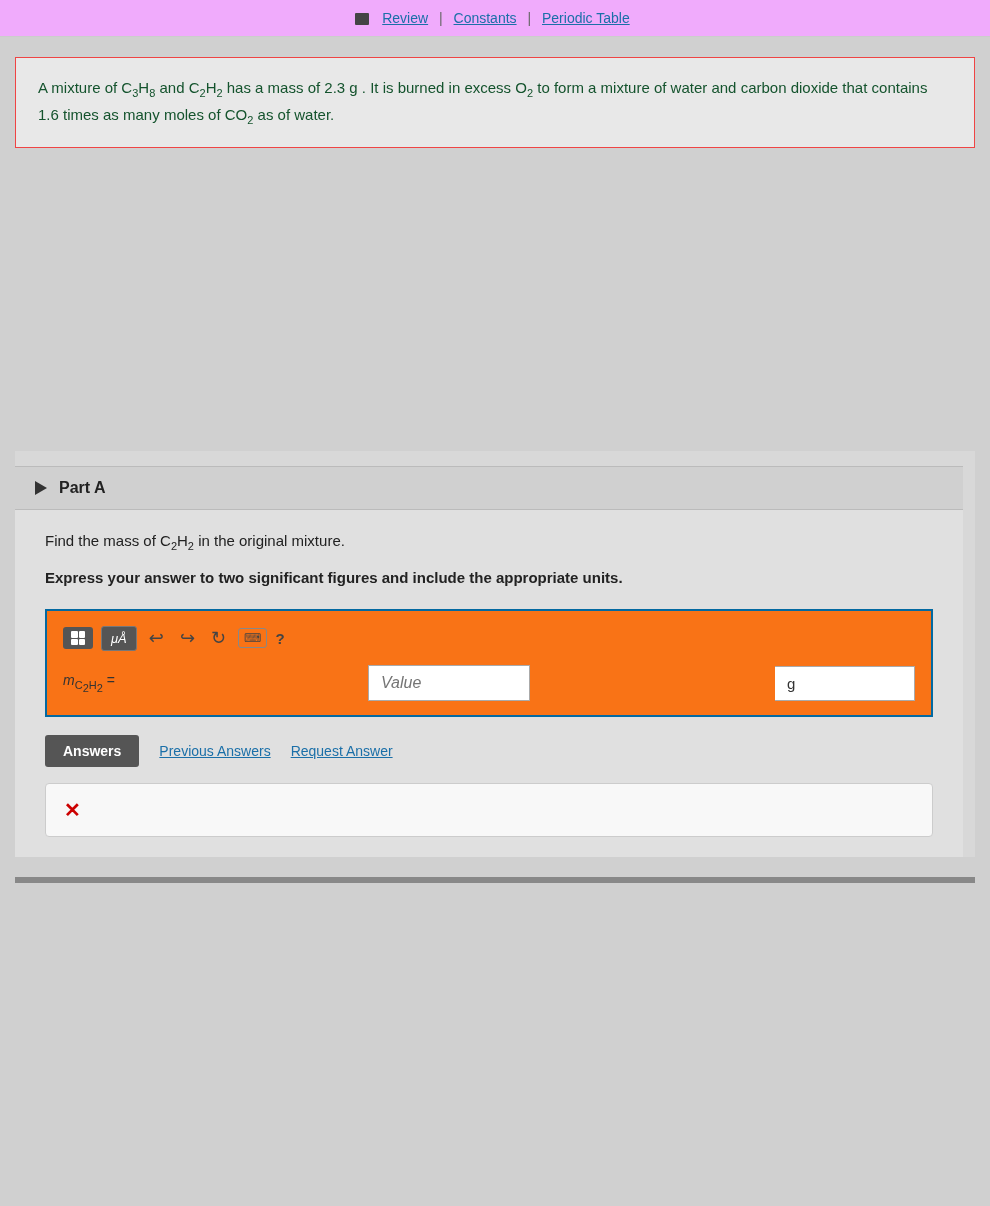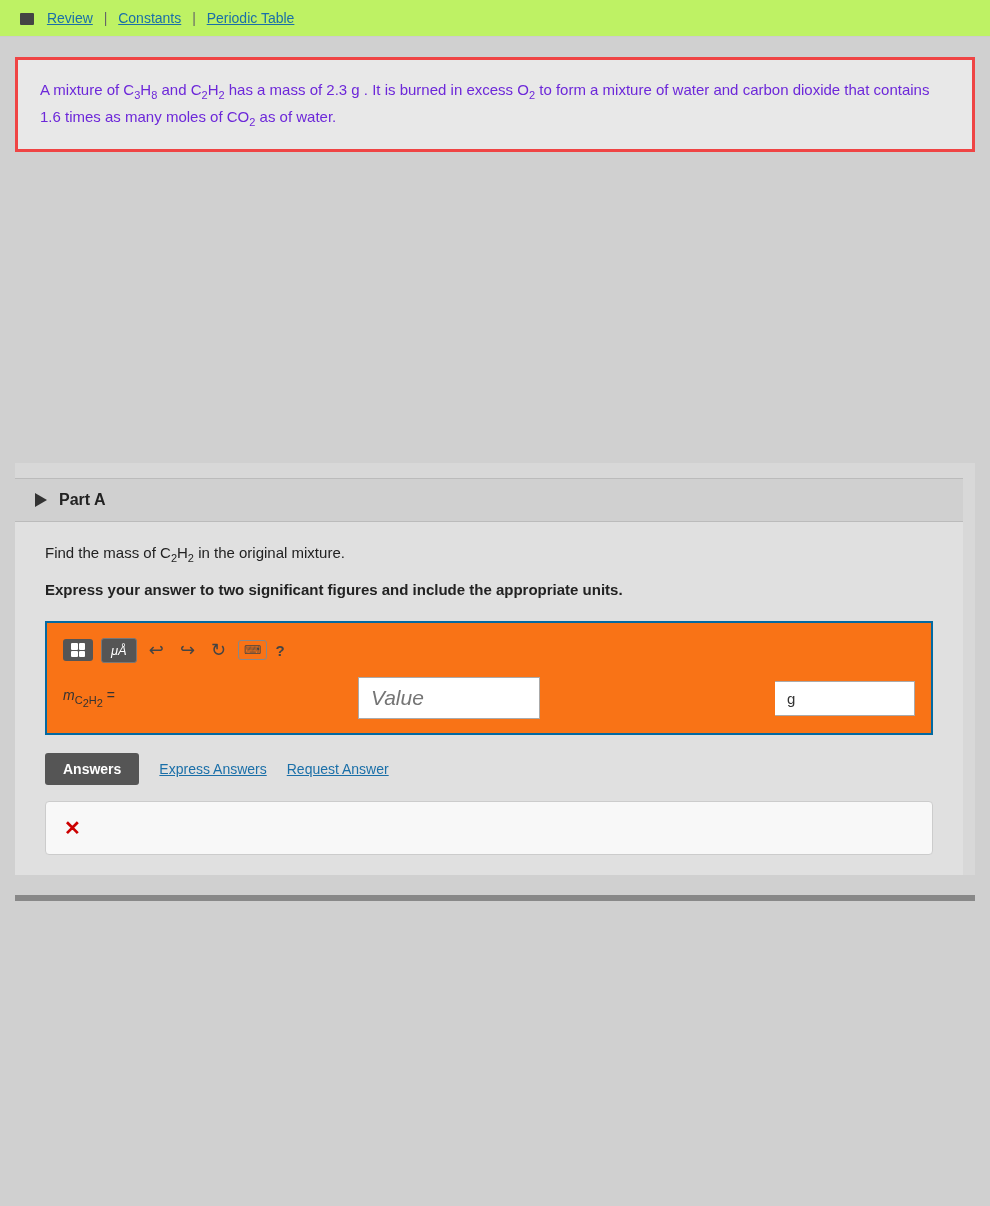--- a/index.html
+++ b/index.html
@@ -16,24 +16,24 @@
 
     .page-container {
       width: 990px;
       min-height: 1206px;
       background: #d0d0d0;
       position: relative;
     }
 
     
     .top-nav {
-      background: #bef264;
+      background: #f0abfc;
       border-bottom: 1px solid #ccc;
       padding: 10px 20px;
-      text-align: left;
+      text-align: center;
       font-size: 14px;
       color: #333;
     }
 
     .top-nav a {
       color: #1a6fa8;
       text-decoration: underline;
       cursor: pointer;
       margin: 0 5px;
     }
@@ -41,34 +41,34 @@
     .top-nav .separator {
       color: #666;
       margin: 0 2px;
     }
 
     
     .problem-box {
       background: #e8e8e8;
       margin: 20px 15px 15px 15px;
       padding: 18px 22px;
-      border: 3px solid #ef4444;
+      border: 1px solid #ef4444;
       font-size: 15px;
       line-height: 1.6;
-      color: #6d28d9;
+      color: #14532d;
     }
 
     sub, sup {
       font-size: 11px;
     }
 
     
     .part-section {
       background: #d8d8d8;
-      margin: 16px 15px;
+      margin: 8px 15px;
       padding: 15px 12px 0 0;
     }
 
     .part-header {
       display: flex;
       align-items: center;
       padding: 12px 20px;
       background: #d0d0d0;
       border-top: 1px solid #bbb;
       border-bottom: 1px solid #bbb;
@@ -203,24 +203,24 @@
       font-size: 14px;
       color: #333;
       margin-right: 8px;
       white-space: nowrap;
     }
 
     .value-input {
       border: 1px solid #aaa;
       background: white;
       padding: 8px 12px;
-      font-size: 21px;
+      font-size: 16px;
       font-style: italic;
       color: #999;
-      width: 182px;
+      width: 162px;
       outline: none;
     }
 
     .unit-input {
       border: 1px solid #aaa;
       border-left: none;
       background: white;
       padding: 8px 12px;
       font-size: 15px;
       color: #333;
@@ -355,21 +355,21 @@
             <i>m</i><sub>C<sub>2</sub>H<sub>2</sub></sub> =
           </span>
           <input type="text" class="value-input" placeholder="Value" style="">
           <input type="text" class="unit-input" value="g" style="">
         </div>
 
       </div>
 
       <div class="submit-row">
         <button class="submit-btn">Answers</button>
-        <button class="link-btn">Express Answers</button>
+        <button class="link-btn">Previous Answers</button>
         <button class="link-btn">Request Answer</button>
       </div>
 
       <div class="error-box">
         <span class="error-icon">✕</span>
       </div>
 
     </div>
   </div>
 

